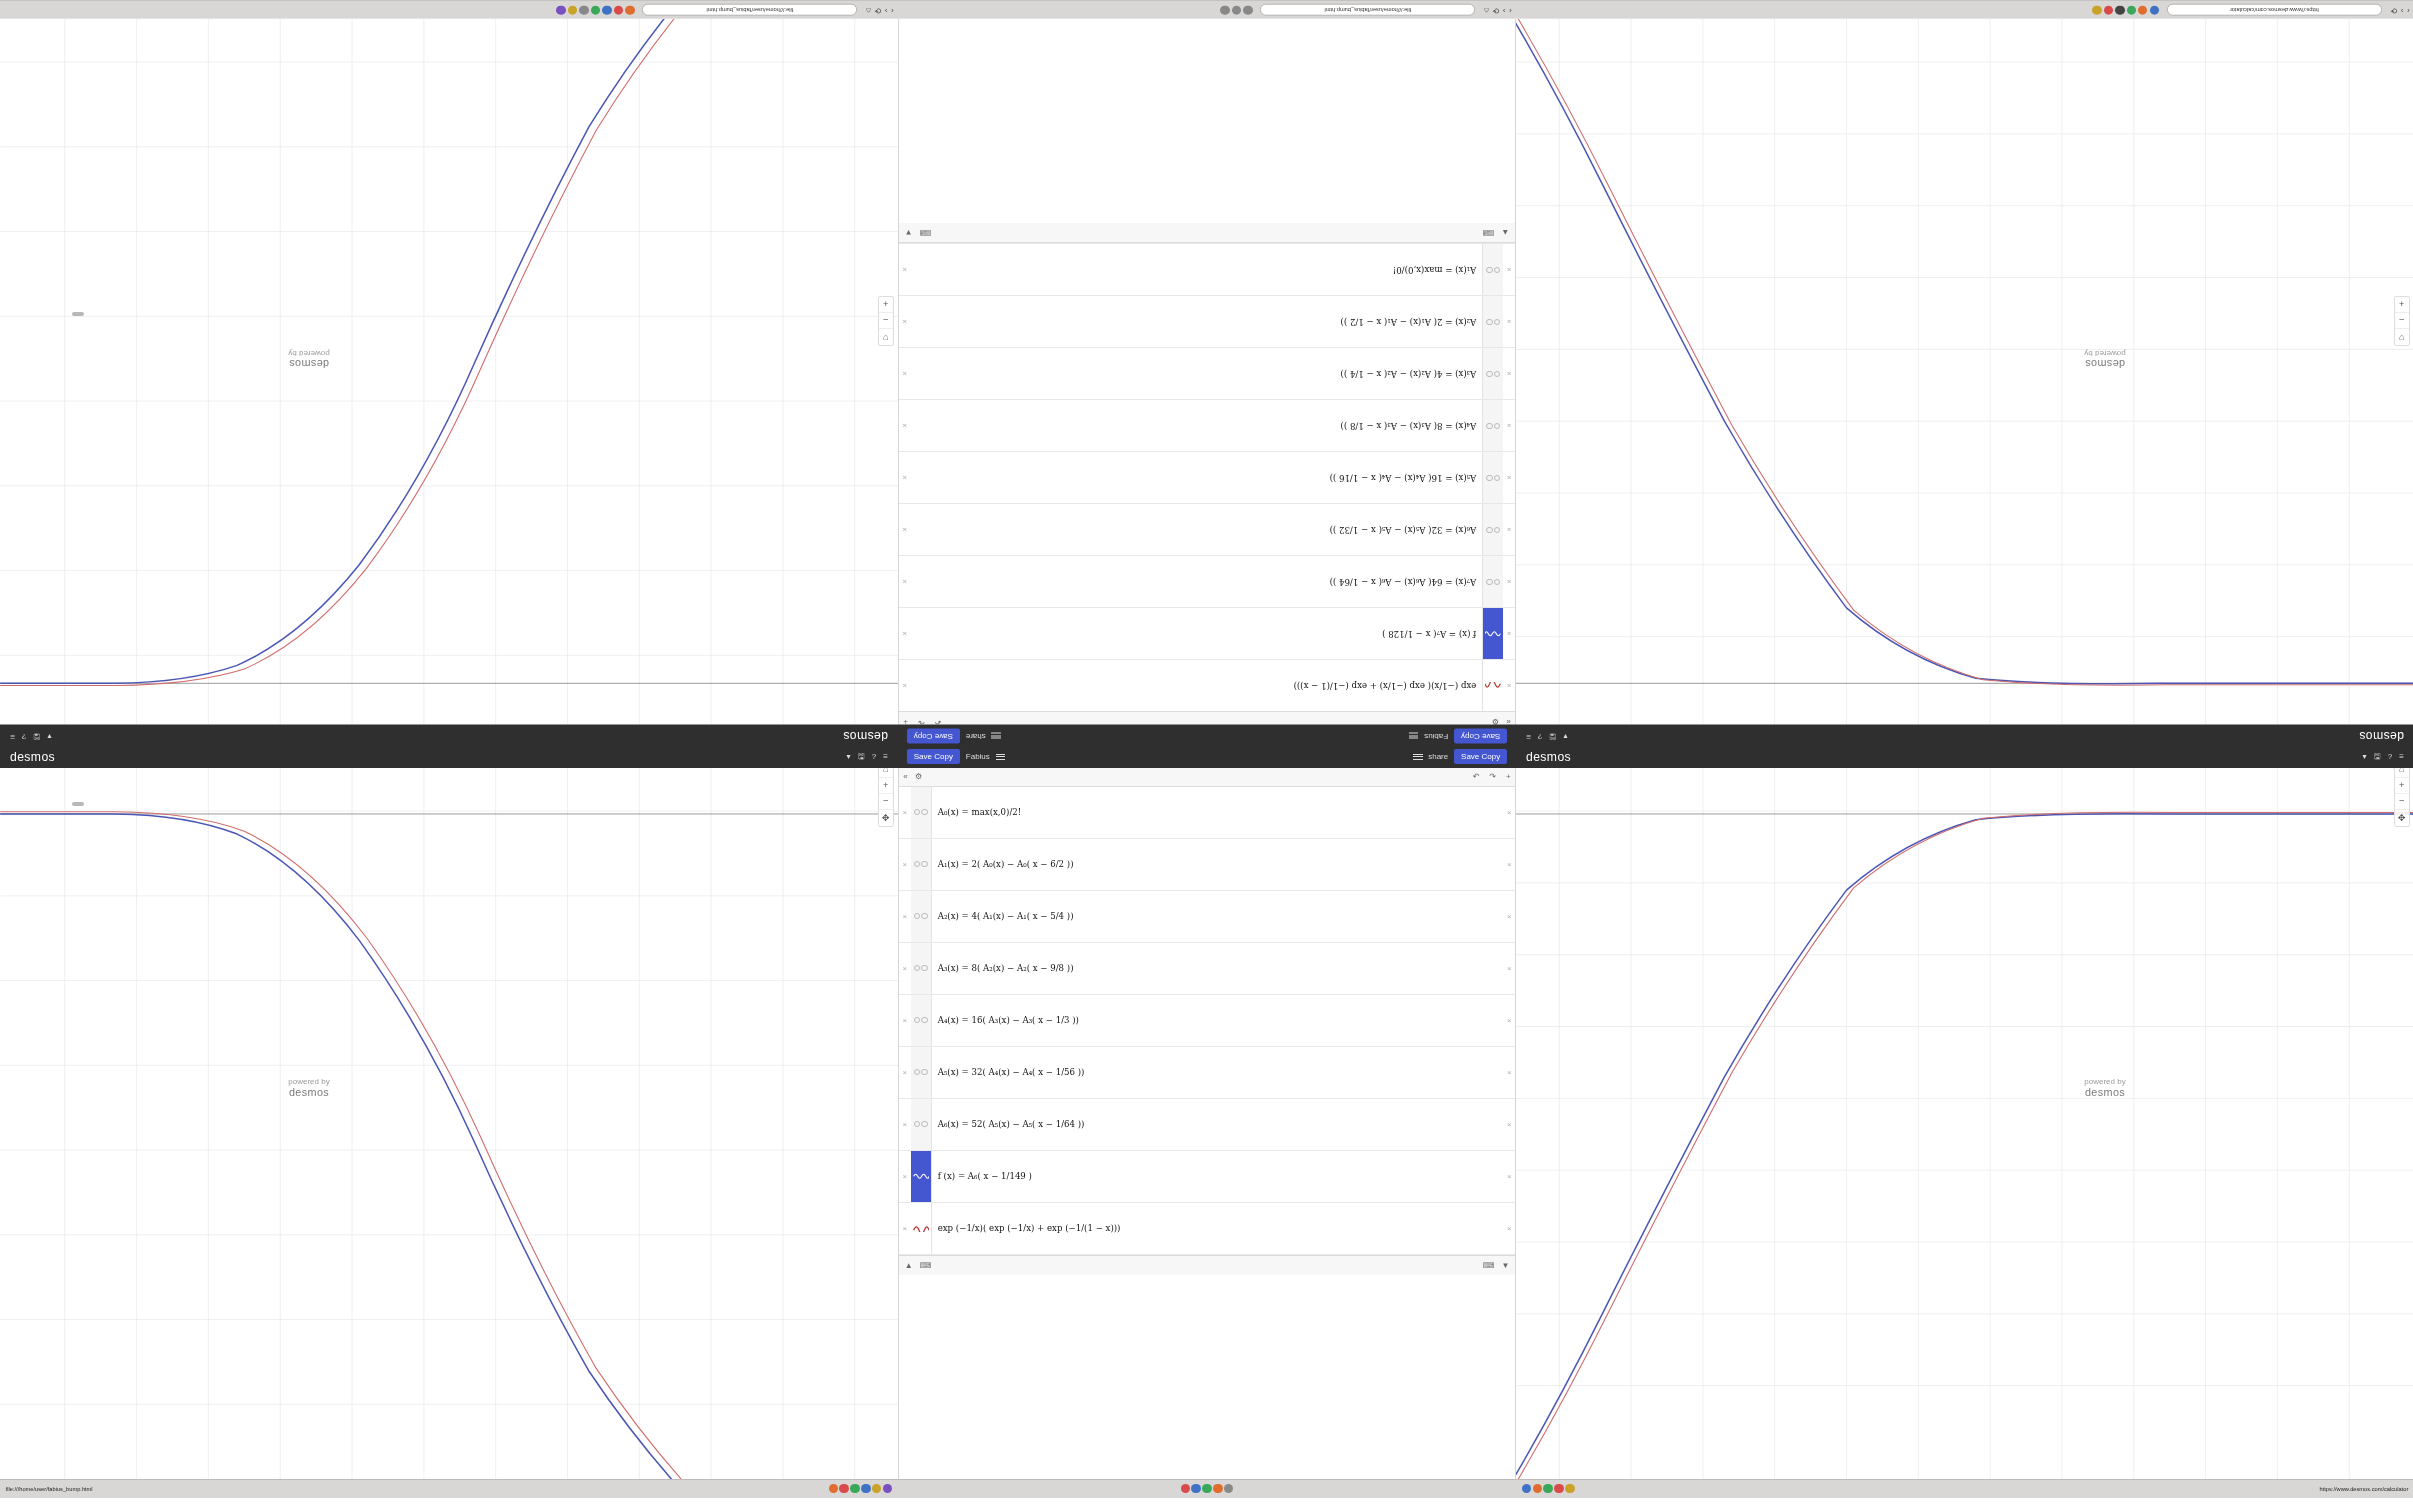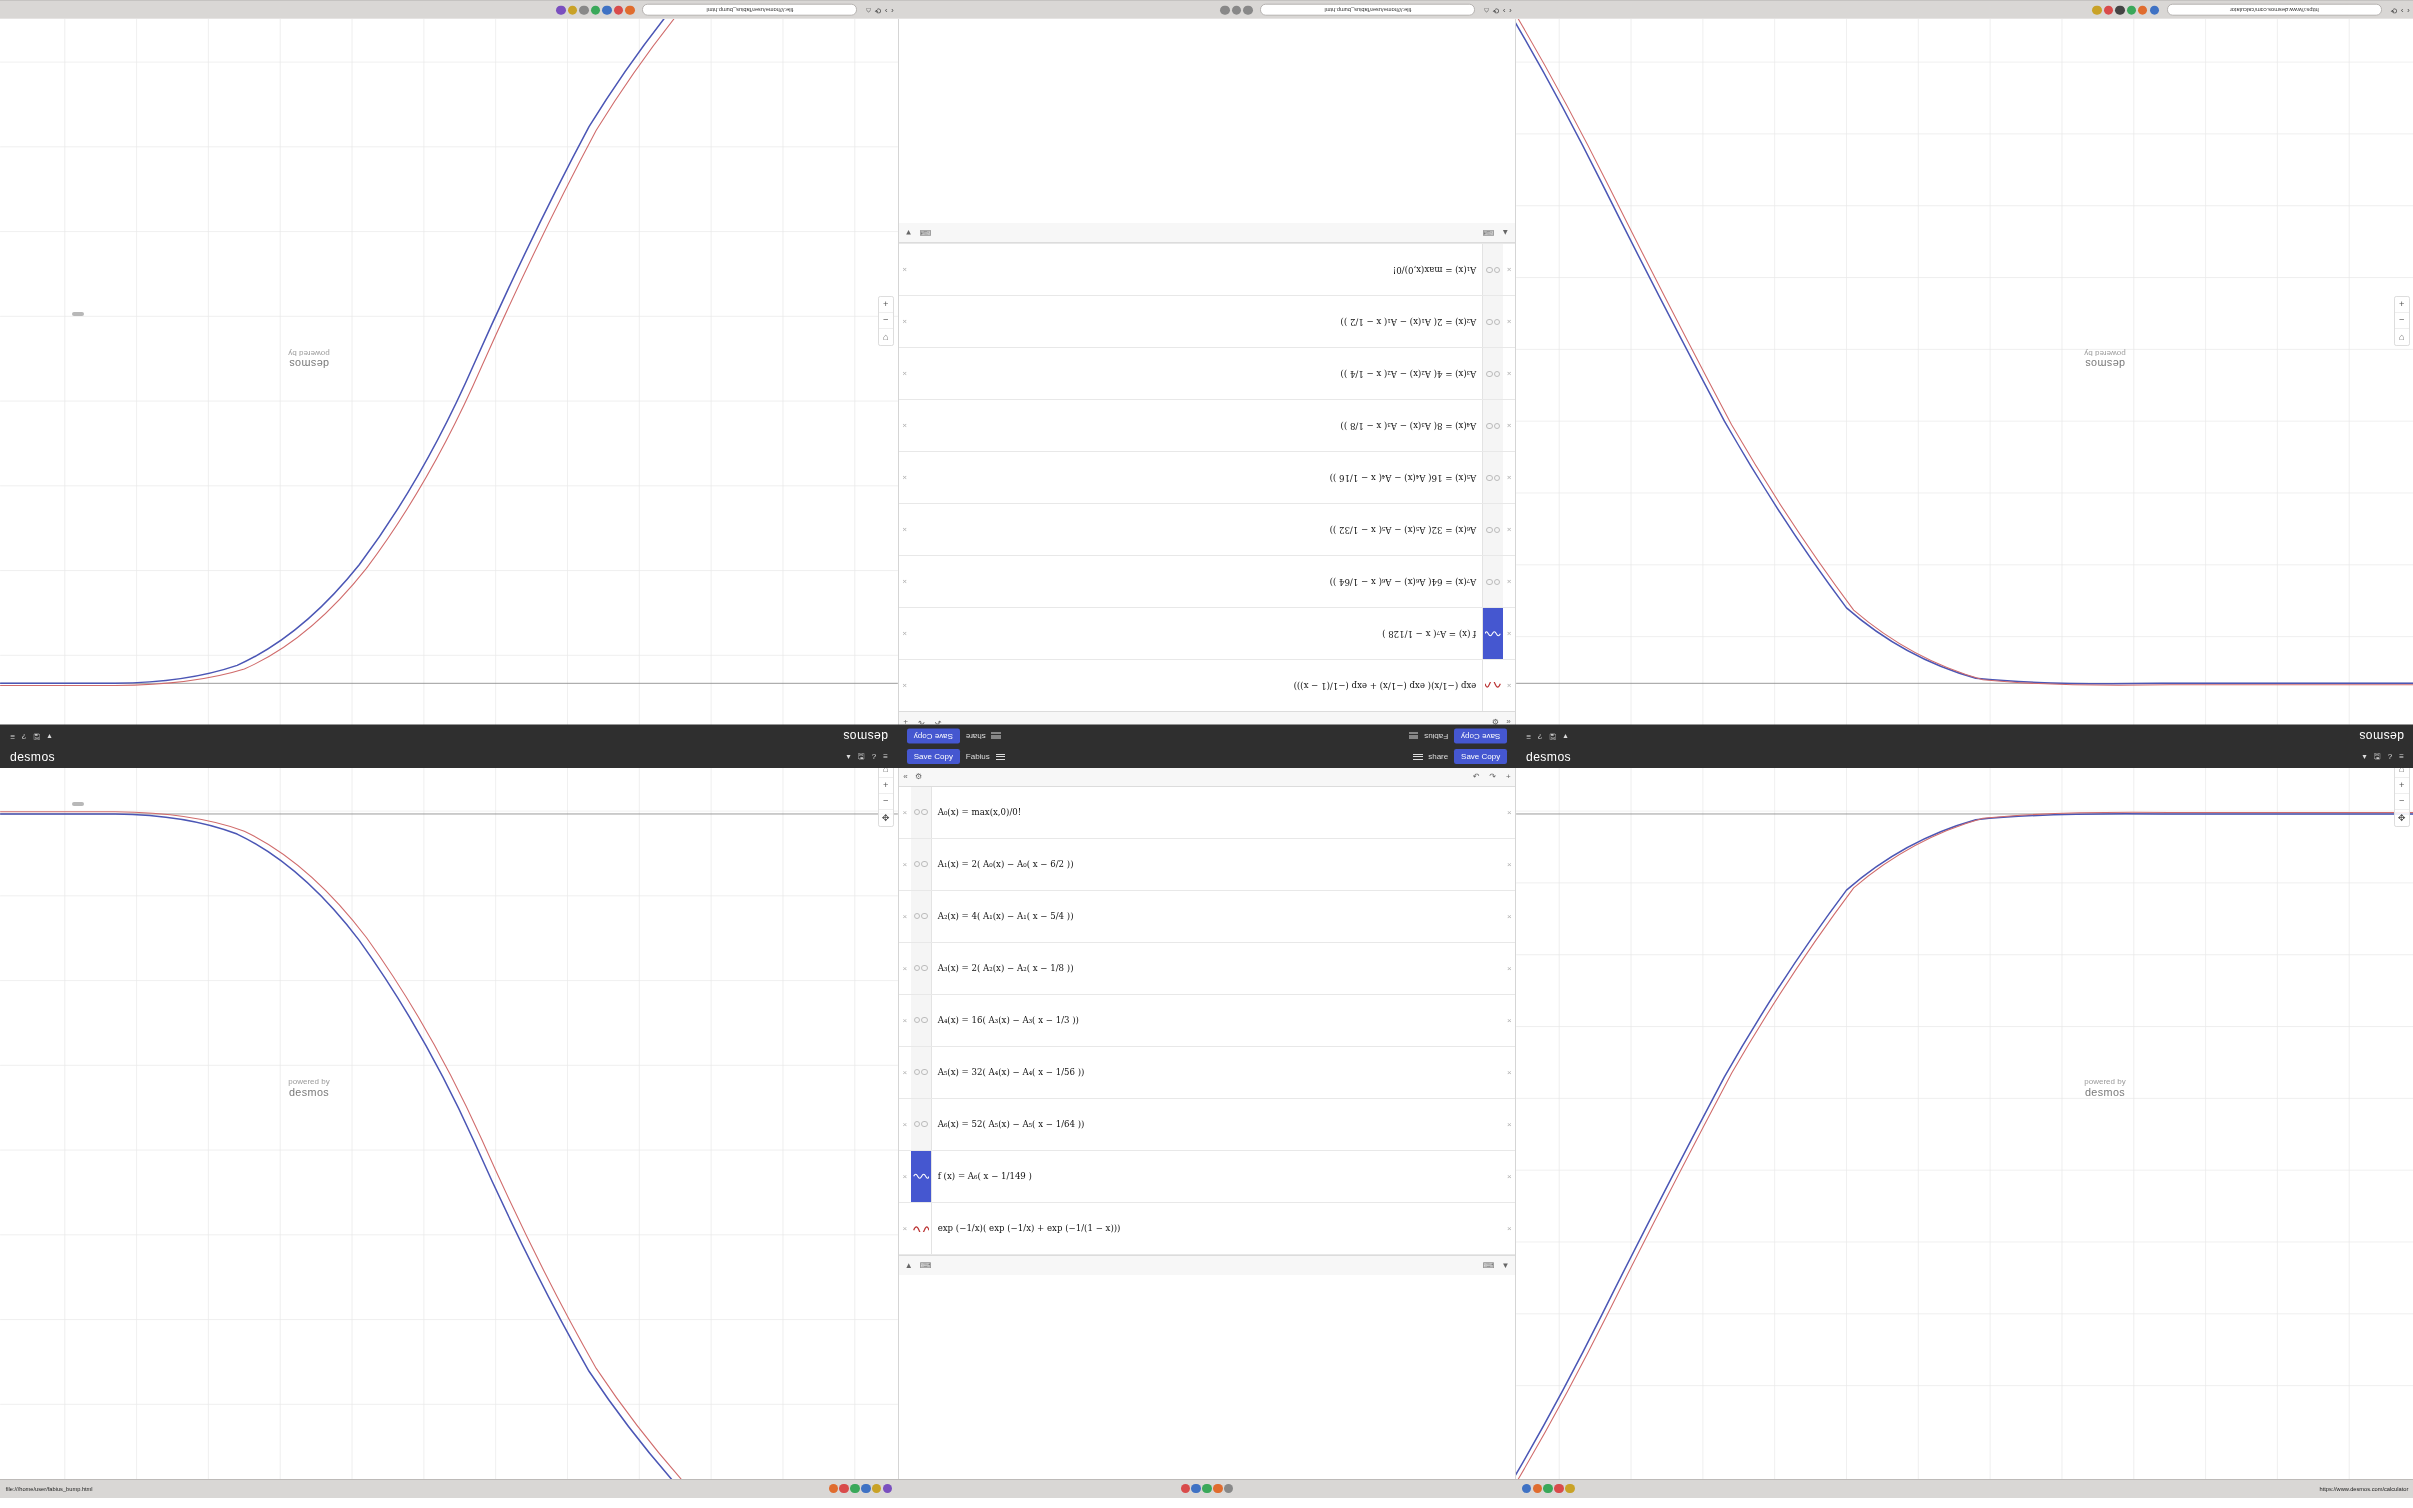--- a/index.html
+++ b/index.html
@@ -636,21 +636,21 @@
 
     <div id="expr-list-bottom">
         <div class="expr-row" style="height: 52px;">
           <div class="expr-del">×</div>
           <div class="expr-idx">
             <span class="circle-pair">
               <span class="circ"></span>
               <span class="circ"></span>
             </span>
           </div>
-          <div class="expr-body">A₀(x) = max(x,0)/0!</div>
+          <div class="expr-body">A₀(x) = max(x,0)/2!</div>
           <div class="expr-del">×</div>
         </div>
         <div class="expr-row" style="height: 52px;">
           <div class="expr-del">×</div>
           <div class="expr-idx">
             <span class="circle-pair">
               <span class="circ"></span>
               <span class="circ"></span>
             </span>
           </div>
@@ -669,21 +669,21 @@
           <div class="expr-del">×</div>
         </div>
         <div class="expr-row" style="height: 52px;">
           <div class="expr-del">×</div>
           <div class="expr-idx">
             <span class="circle-pair">
               <span class="circ"></span>
               <span class="circ"></span>
             </span>
           </div>
-          <div class="expr-body">A₃(x) = 2( A₂(x) − A₂( x − 1/8 ))</div>
+          <div class="expr-body">A₃(x) = 8( A₂(x) − A₂( x − 9/8 ))</div>
           <div class="expr-del">×</div>
         </div>
         <div class="expr-row" style="height: 52px;">
           <div class="expr-del">×</div>
           <div class="expr-idx">
             <span class="circle-pair">
               <span class="circ"></span>
               <span class="circ"></span>
             </span>
           </div>

